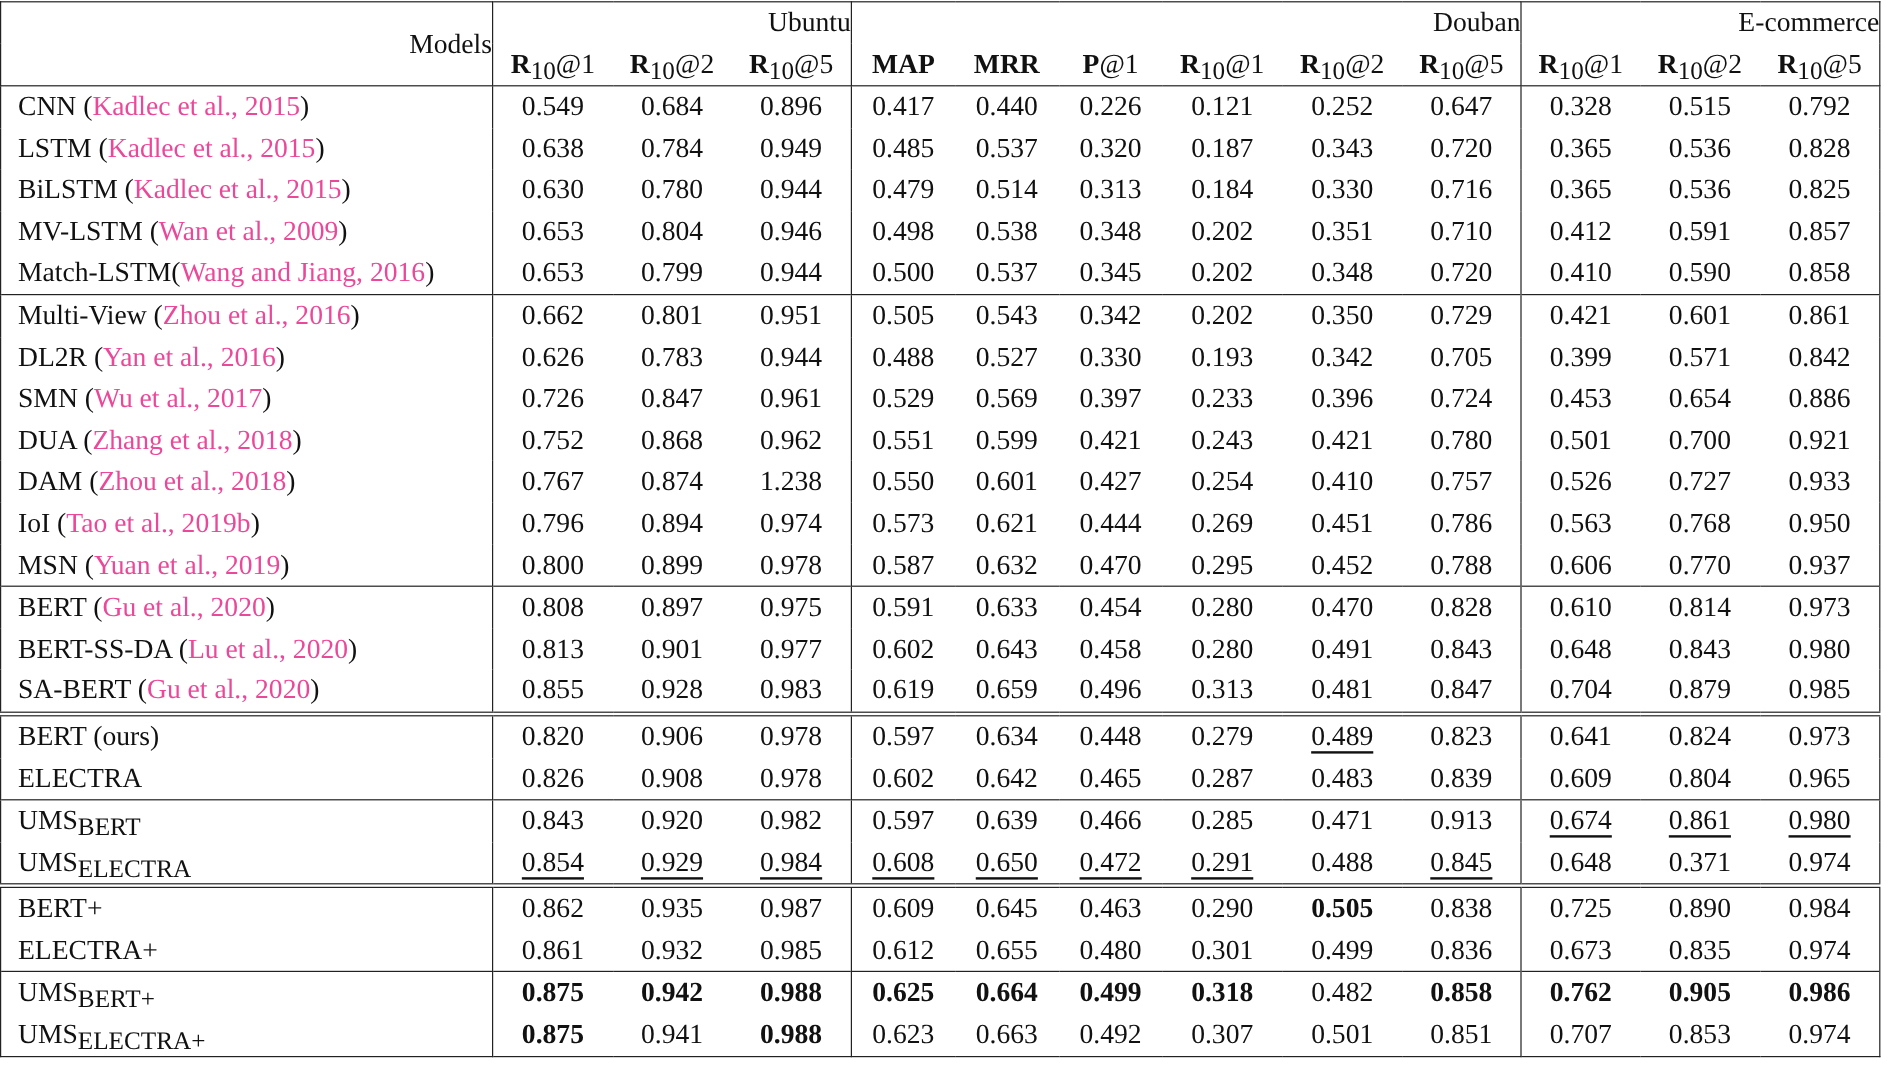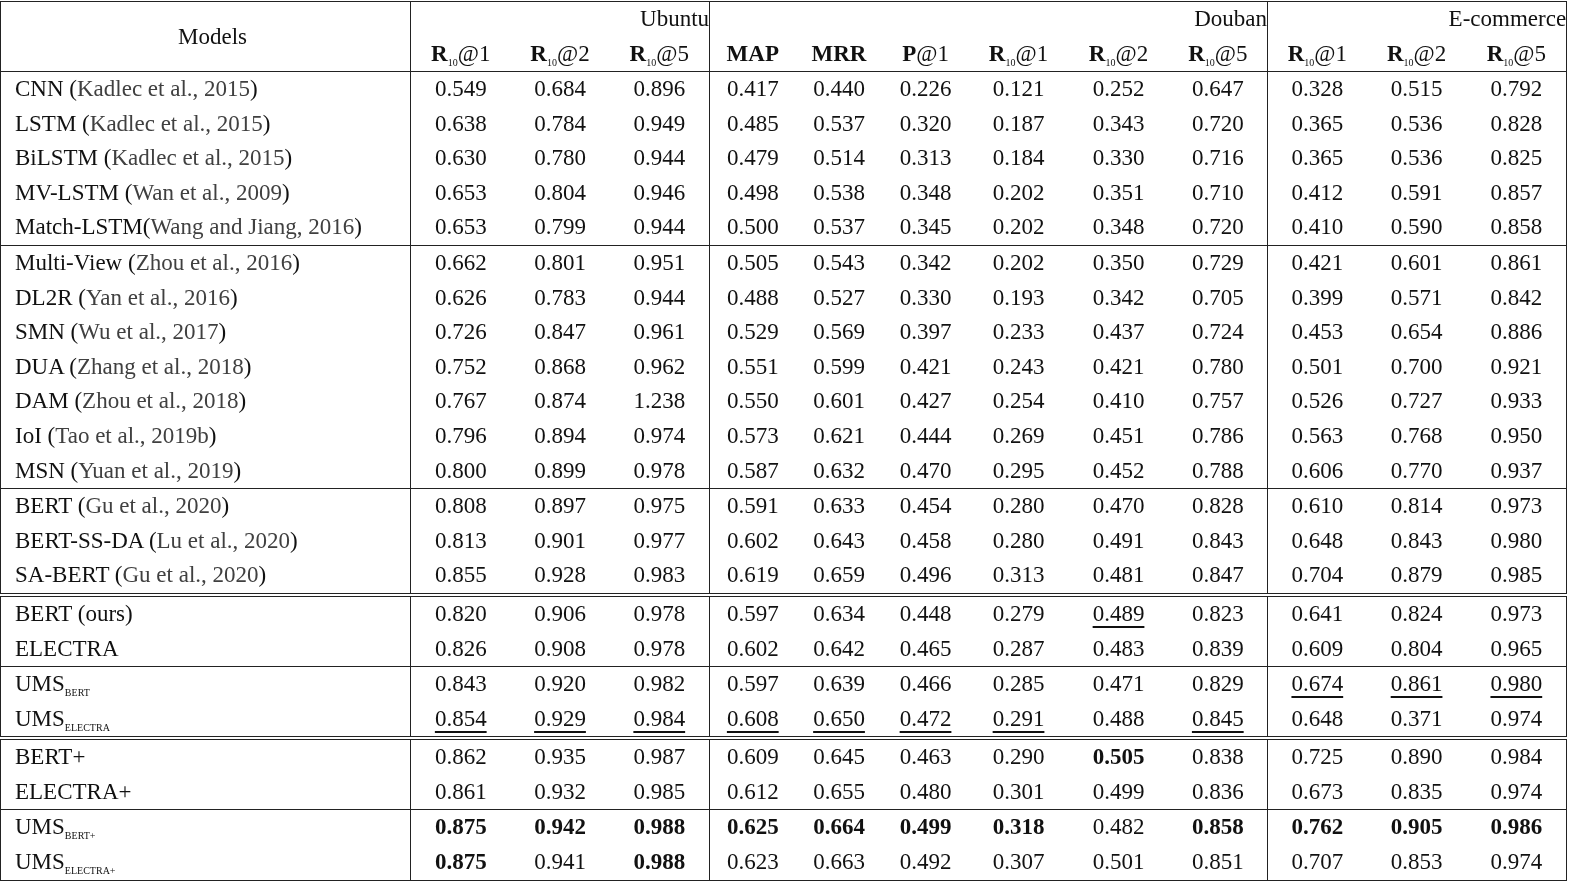--- a/index.html
+++ b/index.html
@@ -10,31 +10,31 @@
     font-family: "Liberation Serif", "DejaVu Serif", serif;
     font-size: 23px;
     color: #111;
     width: 1566px;
     table-layout: fixed;
   }
   td, th { padding: 0; height: 34.6px; line-height: 34.6px; font-weight: normal; white-space: nowrap; }
   .model { text-align: left; padding-left: 14px; border-left: 1.5px solid #222; border-right: 1.5px solid #222; }
   .num { text-align: center; }
   .grp-end { border-right: 1.5px solid #222; }
-  .cite { color: #404040; }
+  .cite { color: #ec4899; }
   .b { font-weight: bold; }
   .u { text-decoration: underline; text-underline-offset: 5px; text-decoration-thickness: 1.5px; }
-  sub { font-size: 10px; vertical-align: -5px; line-height: 0; }
+  sub { font-size: 21px; vertical-align: -5px; line-height: 0; }
   .metric-bold { font-weight: bold; }
   thead tr.h1 th { border-top: 1.5px solid #222; height: 34px; line-height: 34px; }
   thead tr.h2 th { height: 35px; line-height: 35px; border-bottom: 1.5px solid #222; }
   .top-rule td { border-top: 1.5px solid #222; }
   .dbl-rule td { border-top: 4.5px double #222; margin-top: 36px; }
   tbody tr:last-child td { border-bottom: 1.5px solid #222; }
-  .models-head { text-align: center; padding-left: 14px; vertical-align: middle; border-left: 1.5px solid #222; border-right: 1.5px solid #222; border-bottom: 1.5px solid #222; }
+  .models-head { text-align: right; padding-left: 14px; vertical-align: middle; border-left: 1.5px solid #222; border-right: 1.5px solid #222; border-bottom: 1.5px solid #222; }
   .ds-head { text-align: right; }
 </style>
 </head>
 <body>
 
 <div class="wrap">
   <table>
     <colgroup>
       <col style="width:410px">
       <col style="width:100px">
@@ -180,21 +180,21 @@
         </tr>
         <tr>
           <td class="model"><span>SMN</span><span> </span>(<span class="cite">Wu et al., 2017</span>)</td>
           <td class="num"><span>0.726</span></td>
           <td class="num"><span>0.847</span></td>
           <td class="num grp-end"><span>0.961</span></td>
           <td class="num"><span>0.529</span></td>
           <td class="num"><span>0.569</span></td>
           <td class="num"><span>0.397</span></td>
           <td class="num"><span>0.233</span></td>
-          <td class="num"><span>0.437</span></td>
+          <td class="num"><span>0.396</span></td>
           <td class="num grp-end"><span>0.724</span></td>
           <td class="num"><span>0.453</span></td>
           <td class="num"><span>0.654</span></td>
           <td class="num grp-end"><span>0.886</span></td>
         </tr>
         <tr>
           <td class="model"><span>DUA</span><span> </span>(<span class="cite">Zhang et al., 2018</span>)</td>
           <td class="num"><span>0.752</span></td>
           <td class="num"><span>0.868</span></td>
           <td class="num grp-end"><span>0.962</span></td>
@@ -331,21 +331,21 @@
         <tr class="top-rule">
           <td class="model"><span>UMS</span><sub>BERT</sub></td>
           <td class="num"><span>0.843</span></td>
           <td class="num"><span>0.920</span></td>
           <td class="num grp-end"><span>0.982</span></td>
           <td class="num"><span>0.597</span></td>
           <td class="num"><span>0.639</span></td>
           <td class="num"><span>0.466</span></td>
           <td class="num"><span>0.285</span></td>
           <td class="num"><span>0.471</span></td>
-          <td class="num grp-end"><span>0.829</span></td>
+          <td class="num grp-end"><span>0.913</span></td>
           <td class="num"><span class="u">0.674</span></td>
           <td class="num"><span class="u">0.861</span></td>
           <td class="num grp-end"><span class="u">0.980</span></td>
         </tr>
         <tr>
           <td class="model"><span>UMS</span><sub>ELECTRA</sub></td>
           <td class="num"><span class="u">0.854</span></td>
           <td class="num"><span class="u">0.929</span></td>
           <td class="num grp-end"><span class="u">0.984</span></td>
           <td class="num"><span class="u">0.608</span></td>

